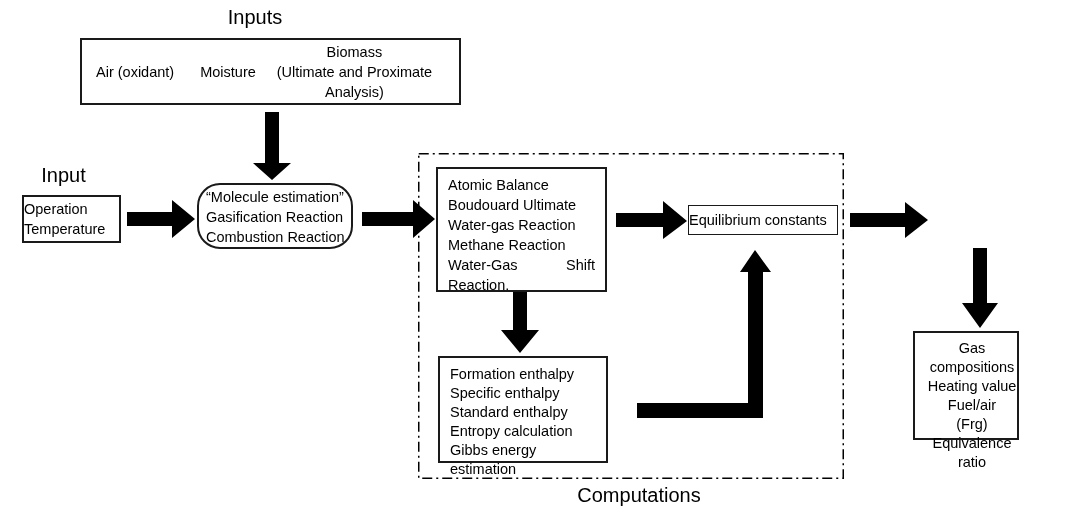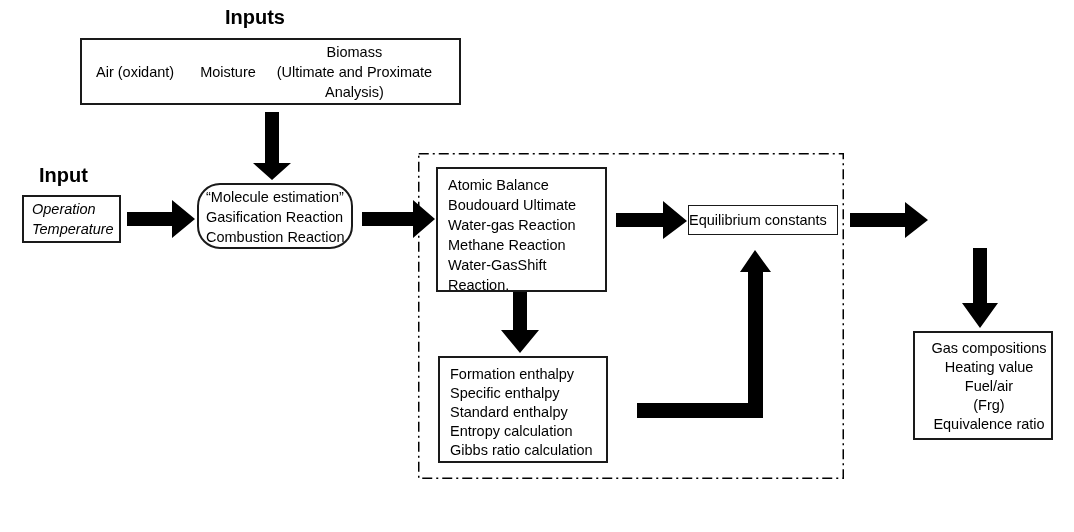--- a/index.html
+++ b/index.html
@@ -20,48 +20,48 @@
     background:#ffffff;
     border:2px solid #1a1a1a;
     box-sizing:border-box;
     font-size:14.5px;
     line-height:20px;
     z-index:2;
   }
   .title {
     position:absolute;
     font-size:20px;
-    font-weight:700;
+    font-weight:400;
     z-index:2;
     text-align:center;
   }
   
   .inputs-box {
     left:80px; top:38px; width:381px; height:67px;
     display:flex; align-items:center;
     padding:0 6px 0 14px;
   }
   .inputs-box .air { flex:0 0 auto; }
   .inputs-box .moisture { flex:0 0 auto; margin-left:26px; }
   .inputs-box .biomass { flex:1 1 auto; text-align:center; }
   
-  .operation-box { left:22px; top:195px; width:99px; height:48px; padding:2px 0 0 8px;font-style:italic; }
+  .operation-box { left:22px; top:195px; width:99px; height:48px; padding:2px 0 0 0; }
   
   .molecule-box { left:197px; top:183px; width:156px; height:66px; padding:2px 0 0 7px;border-radius:23px; }
   
   .atomic-box { left:436px; top:167px; width:171px; height:125px; padding:6px 10px 0 10px; }
-  .atomic-box .split { display:flex; }
+  .atomic-box .split { display:flex; justify-content:space-between; }
   .formation-box { left:438px; top:356px; width:170px; height:107px; padding:7px 0 0 10px; line-height:19px; }
   .equilibrium-box {
     left:688px; top:205px; width:150px; height:30px;
     border-width:1.5px;
     display:flex; align-items:center; justify-content:flex-start;
   }
   .equivalence-box { left:930px; top:198px; width:97px; height:50px; padding:3px 0 0 9px; }
-  .gas-box { left:913px; top:331px; width:140px; height:109px; text-align:center; padding-top:6px; line-height:19px;padding-left:12px; }
+  .gas-box { left:913px; top:331px; width:106px; height:109px; text-align:center; padding-top:6px; line-height:19px;padding-left:12px; }
   .t-inputs { left:205px; top:6px; width:100px; }
   .t-input  { left:36px;  top:164px; width:55px; }
   .t-computations { left:558px; top:484px; width:162px; }
 </style>
 </head>
 <body>
 
 <div class="canvas">
 
   <svg class="arrow-layer" width="1074" height="532" viewBox="0 0 1074 532">
@@ -80,20 +80,21 @@
 
     <polygon fill="#000000" points="637,403 748,403 748,272 740,272 755,250 771,272 763,272 763,418 637,418"></polygon>
 
     <polygon fill="#000000" points="850,213 905,213 905,202 928,220 905,238 905,227 850,227"></polygon>
 
     <polygon fill="#000000" points="973,248 987,248 987,303 998,303 980,328 962,303 973,303"></polygon>
   </svg>
 
   <div class="title t-inputs">Inputs</div>
   <div class="title t-input">Input</div>
+  <div class="title t-computations">Computations</div>
 
   <div class="box inputs-box">
     <span class="air">Air (oxidant)</span>
     <span class="moisture">Moisture</span>
     <span class="biomass">
       <div>Biomass</div>
       <div>(Ultimate and Proximate Analysis)</div>
     </span>
   </div>
 
@@ -118,21 +119,21 @@
       <span>Shift</span>
     </div>
     <div>Reaction.</div>
   </div>
 
   <div class="box formation-box">
     <div>Formation enthalpy</div>
     <div>Specific enthalpy</div>
     <div>Standard enthalpy</div>
     <div>Entropy calculation</div>
-    <div>Gibbs ratio calculation</div>
+    <div>Gibbs energy estimation</div>
   </div>
 
   <div class="box equilibrium-box">
     <span>Equilibrium constants</span>
   </div>
 
 
   <div class="box gas-box">
     <div>Gas compositions</div>
     <div>Heating value</div>

